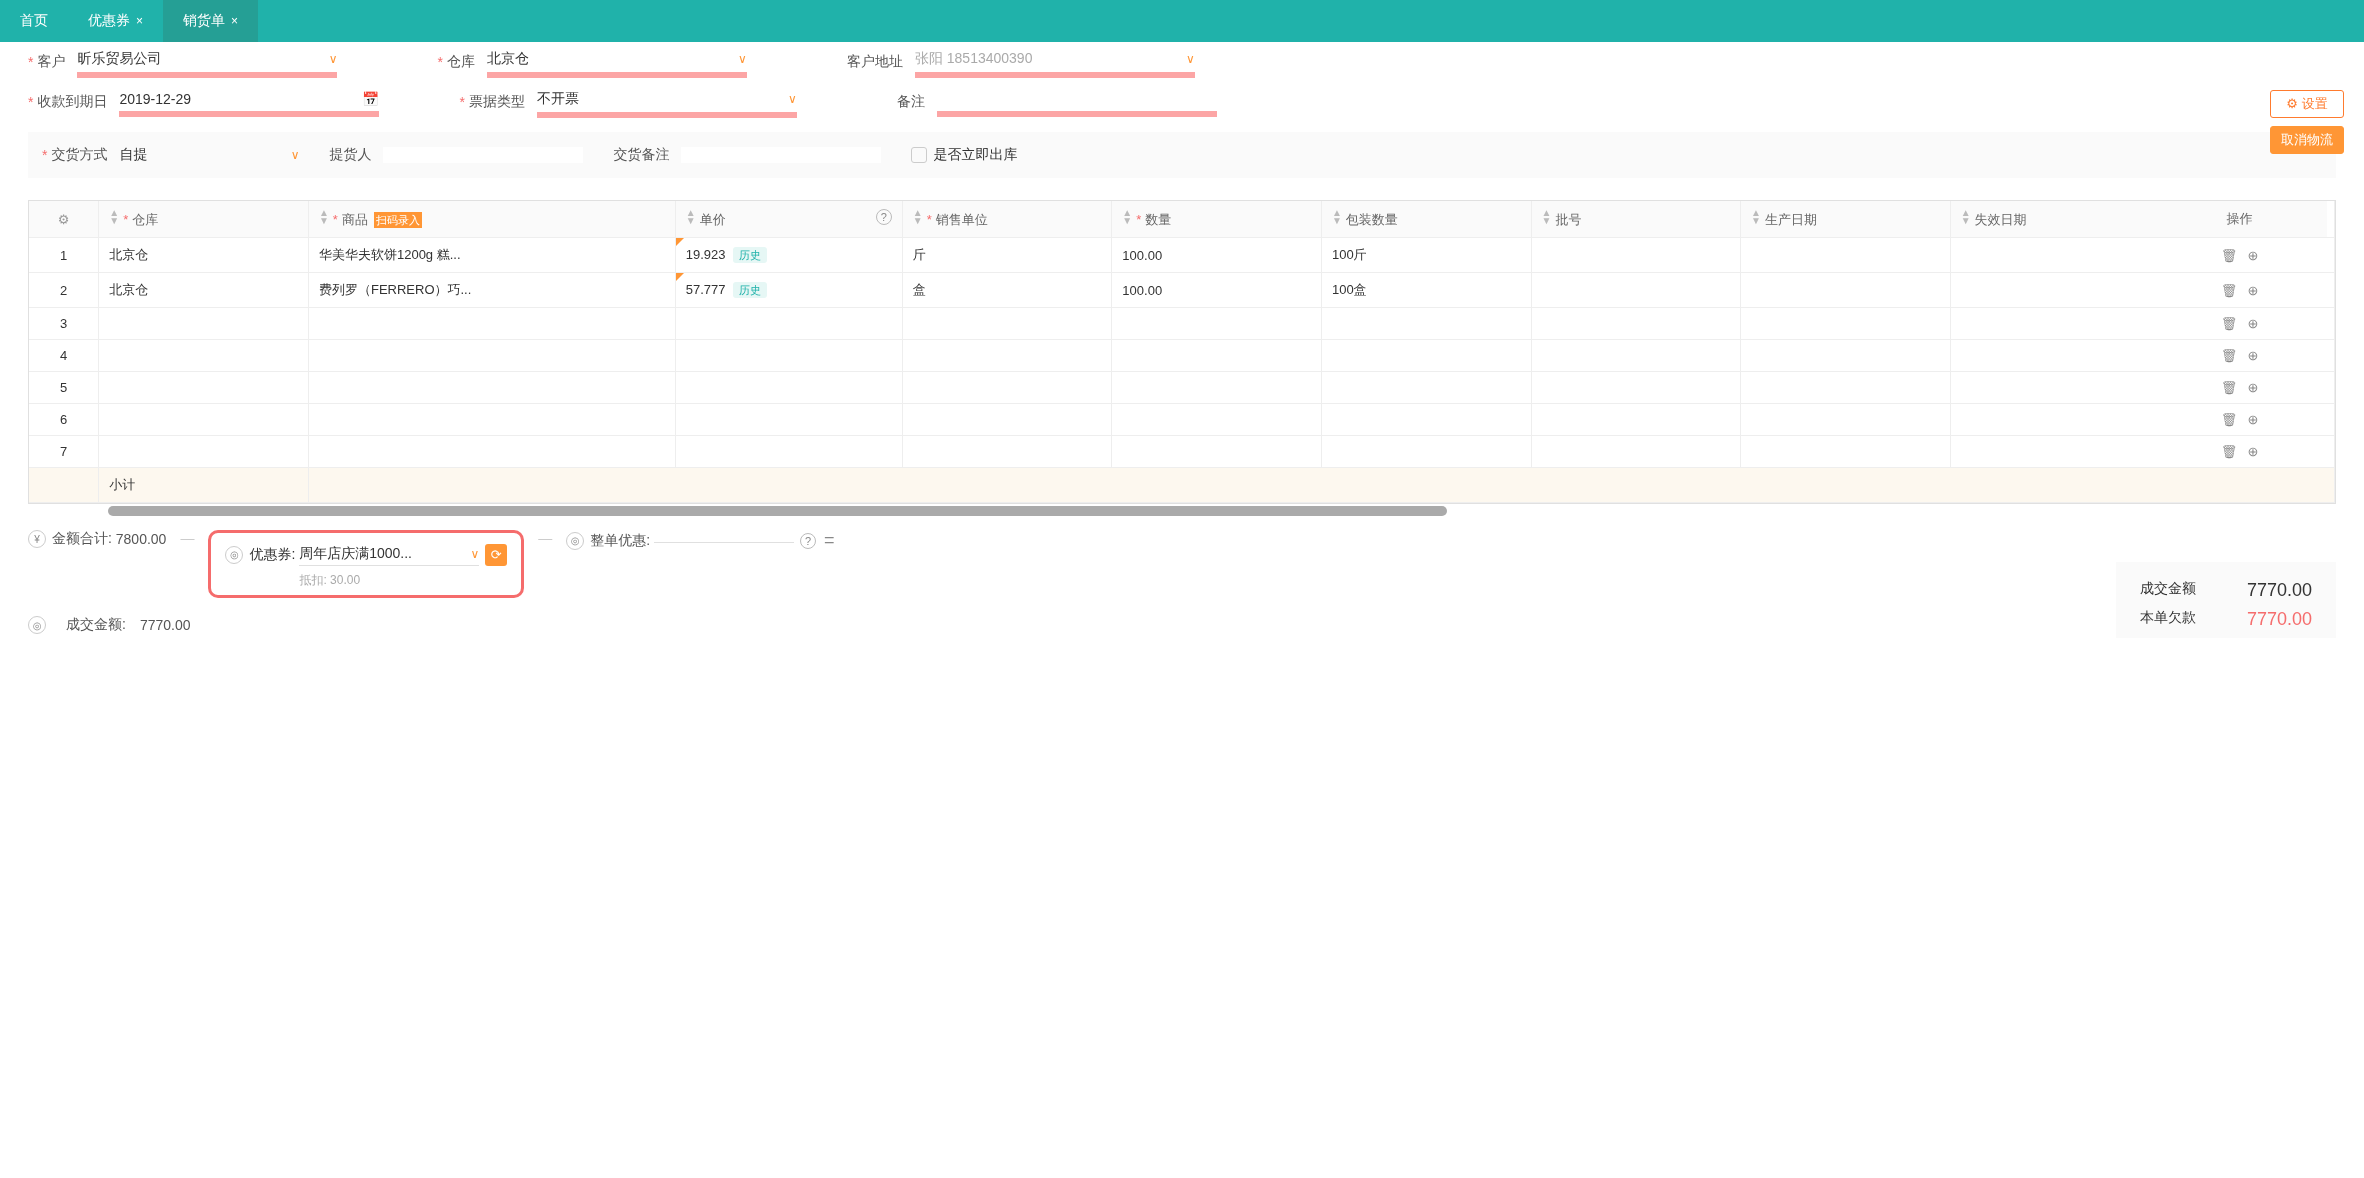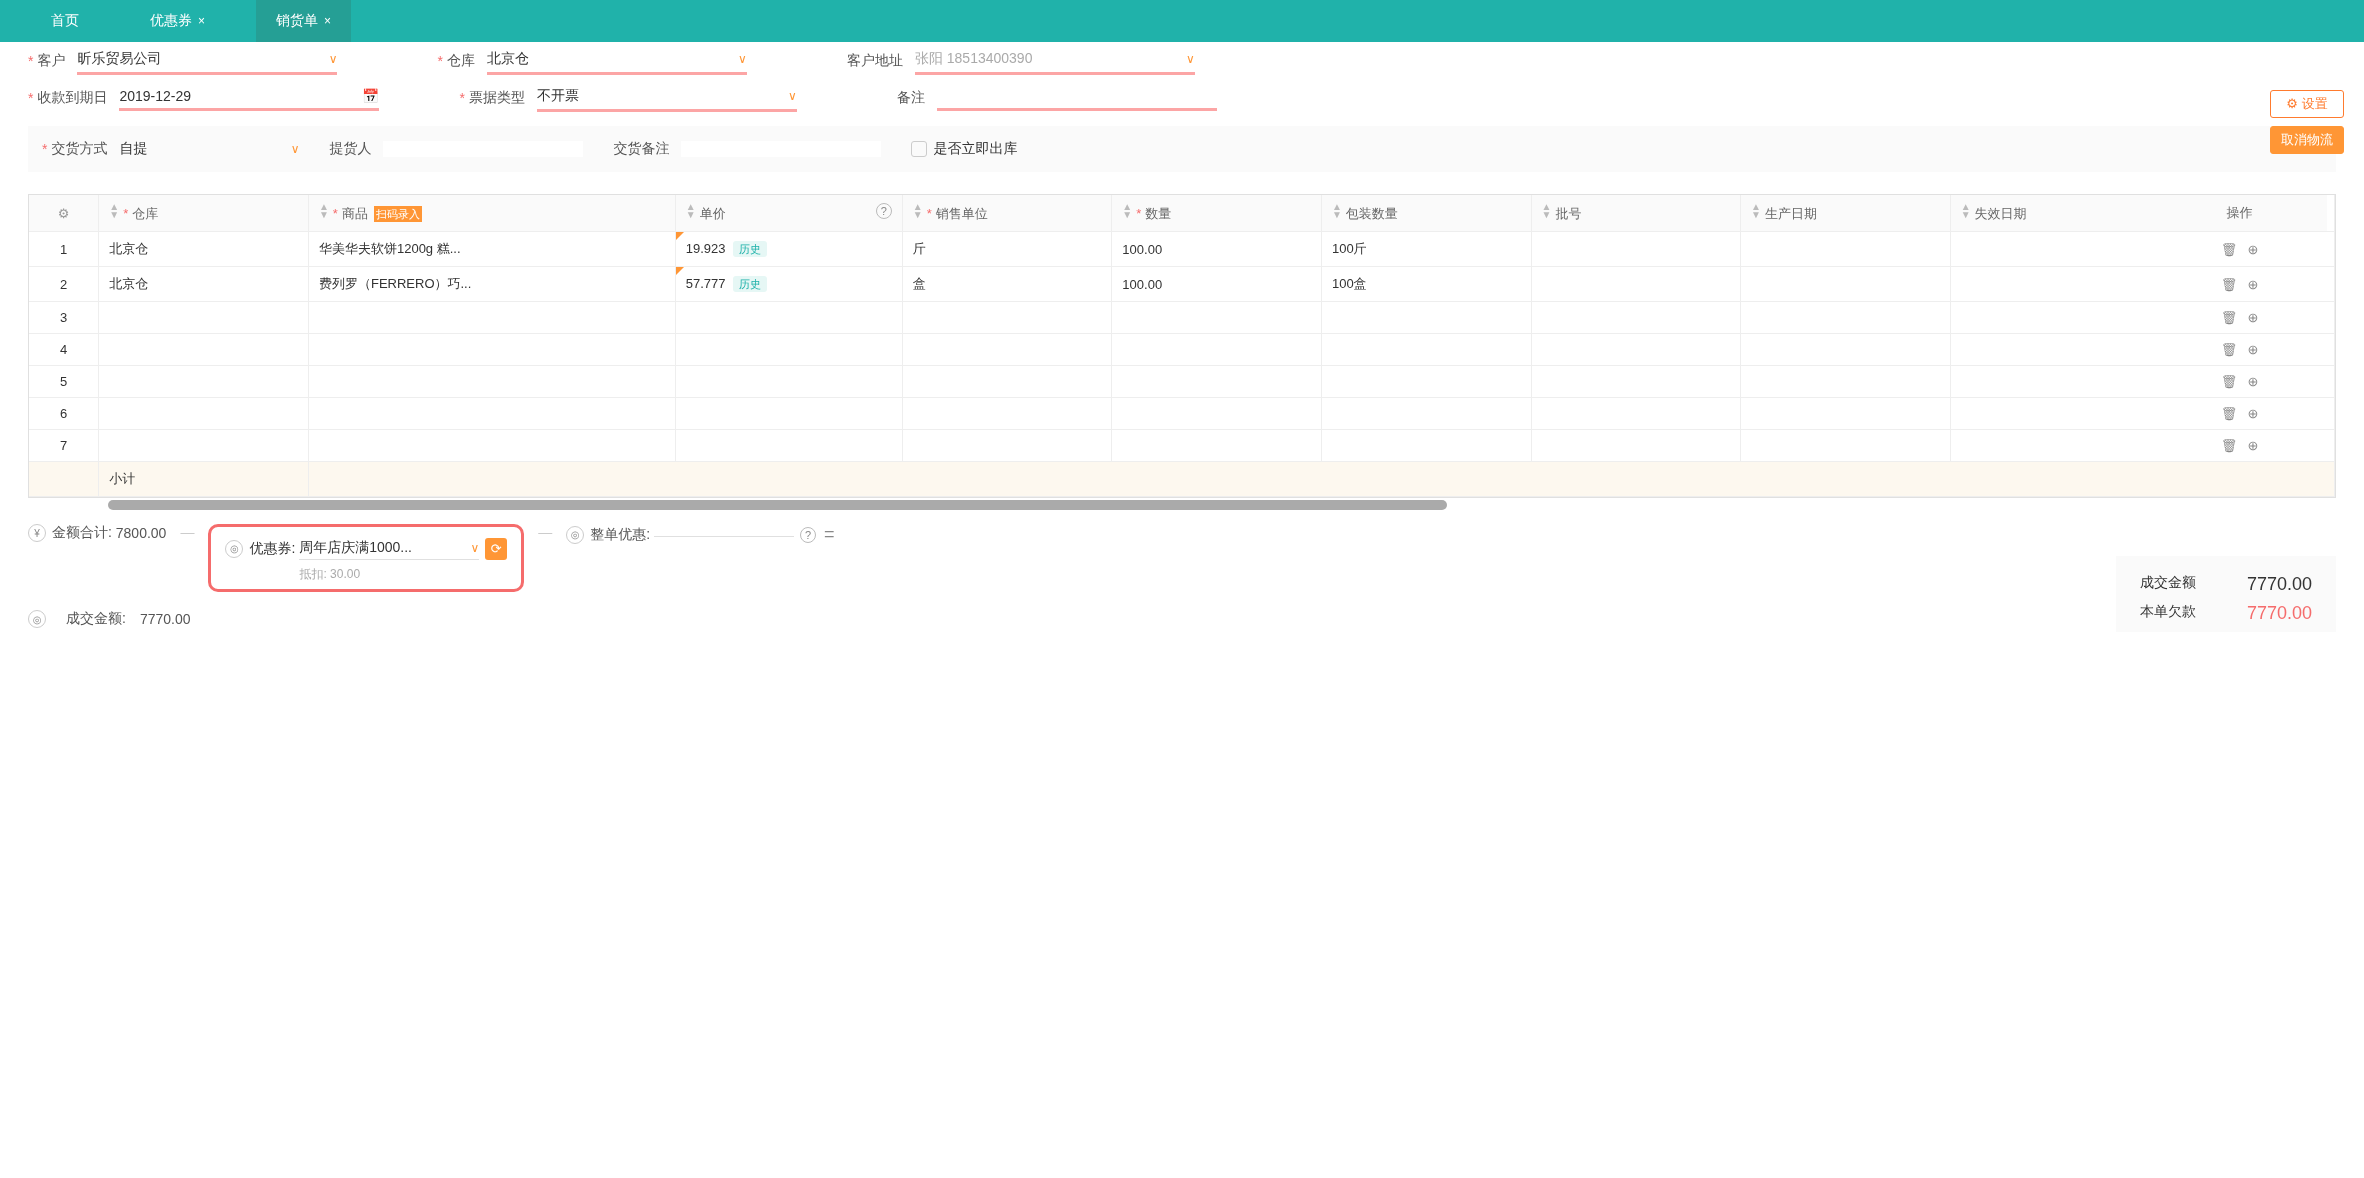--- a/index.html
+++ b/index.html
@@ -1,31 +1,31 @@
 <!DOCTYPE html>
 <html><head>
 <meta charset="utf-8">
 <style>
 * { box-sizing: border-box; margin: 0; padding: 0; }
 body { font-family: "PingFang SC", "Microsoft YaHei", sans-serif; font-size: 14px; color: #333; background: #fff; }
 
 
 .tabs { background: #20b2aa; display: flex; align-items: center; height: 42px; }
-.tab { padding: 0 20px; height: 42px; display: flex; align-items: center; color: #fff; cursor: pointer; position: relative; margin-left: 31px; }
+.tab { padding: 0 20px; height: 42px; display: flex; align-items: center; color: #fff; cursor: pointer; position: relative; }
 .tab.no-close { padding: 0 20px; }
 .tab.active { background: #259f95; }
 .tab-close { margin-left: 6px; font-size: 12px; }
 
 
 .form-wrap { background: #fff; padding: 0 0 8px 0; }
 .form-row { display: flex; align-items: center; padding: 4px 28px; }
 .field { display: flex; align-items: center; margin-right: 40px; }
 .req { color: #f56c6c; margin-right: 4px; }
 .label { color: #555; margin-right: 12px; white-space: nowrap; }
-.input-line { border-bottom: 3px solid #fca5a5; min-width: 240px; padding: 4px 0; display: flex; align-items: center; justify-content: space-between; }
+.input-line { border-bottom: 6px solid #fca5a5; min-width: 240px; padding: 4px 0; display: flex; align-items: center; justify-content: space-between; }
 .input-line input { border: none; outline: none; font-size: 14px; flex: 1; }
 .badge-red { background: #f56c6c; color: #fff; padding: 2px 6px; font-size: 12px; }
 .receivable { color: #f56c6c; margin-left: 8px; }
 .btn-orange { background: #ff9635; color: #fff; border: 1px solid #ff9635; padding: 4px 10px; border-radius: 3px; cursor: pointer; font-size: 13px; }
 .btn-orange-outline { background: #fff; color: #ff7b2e; border: 1px solid #ff7b2e; padding: 4px 10px; border-radius: 3px; cursor: pointer; font-size: 13px; }
 .top-buttons { position: absolute; right: 20px; top: 48px; display: flex; gap: 8px; flex-direction: column; }
 .cal-icon { color: #ff9635; }
 .chev-down { color: #ff9635; font-size: 12px; }
 
 

